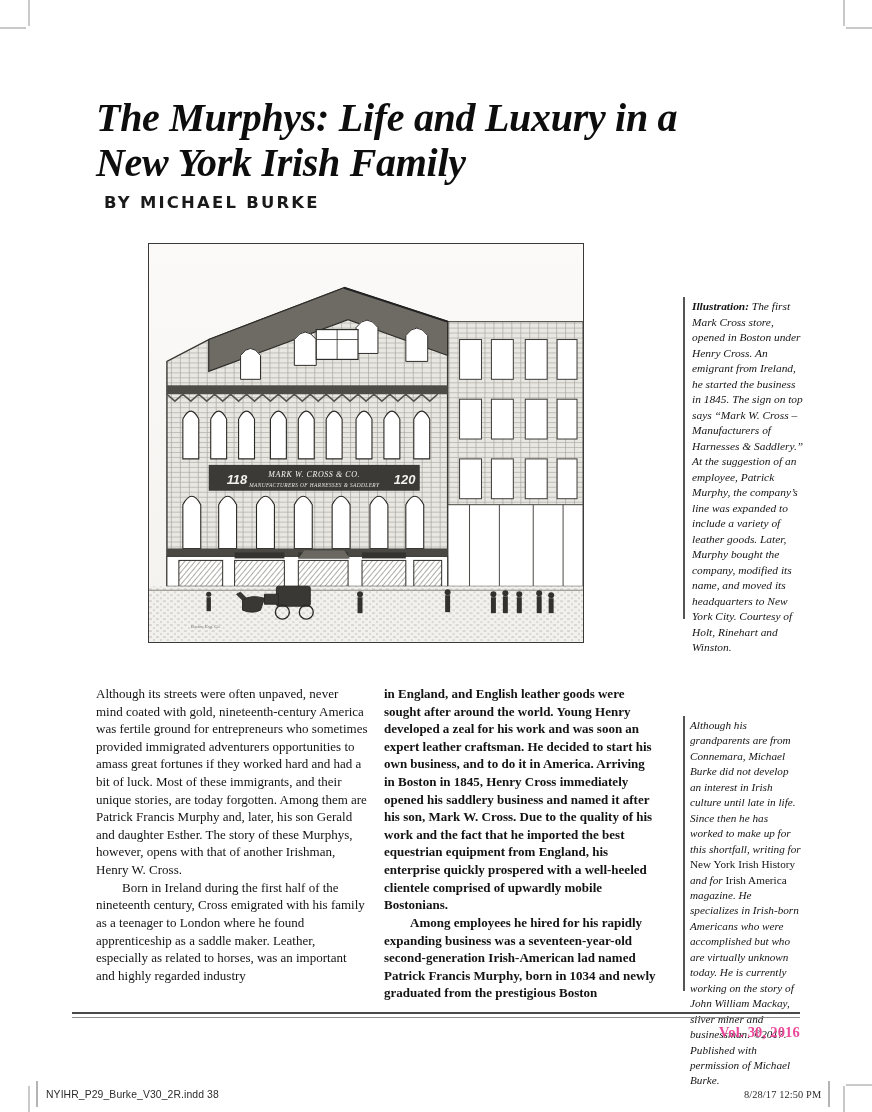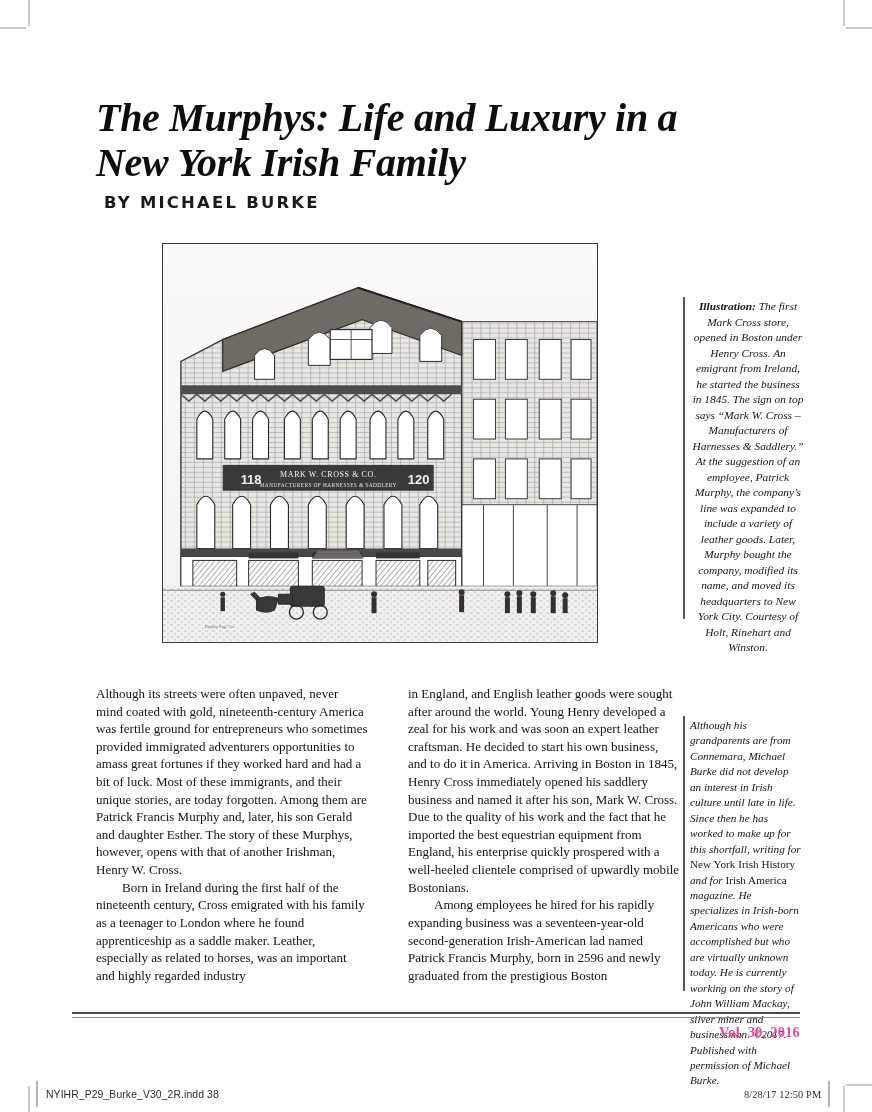--- a/index.html
+++ b/index.html
@@ -62,28 +62,29 @@
     letter-spacing: 2.1px;
     color: #1a1a1a;
     text-transform: uppercase;
     transform: scaleX(1.06);
     transform-origin: left center;
   }
 
   
   .illo-wrap {
     position: absolute;
-    left: 162px;
+    left: 148px;
     top: 243px;
     width: 436px;
     height: 400px;
     border: 1.5px solid #3a3a3a;
     background: #c4b5fd;
     overflow: hidden;
     box-sizing: border-box;
+    font-style: italic;
   }
   .illo-svg { display: block; width: 100%; height: 100%; }
 
   
   .side-rule {
     position: absolute;
     width: 1.5px;
     background: #555555;
   }
   .side-rule-caption { left: 683px; top: 297px; height: 322px; }
@@ -93,21 +94,21 @@
   .caption {
     position: absolute;
     left: 692px;
     top: 299px;
     width: 112px;
     font-family: "Liberation Serif", serif;
     font-style: italic;
     font-size: 11.4px;
     line-height: 1.36;
     color: #141414;
-    text-align: center;
+    text-align: left;
   }
   .caption b {
     font-weight: bold;
     font-style: italic;
   }
 
   
   .bio {
     position: absolute;
     left: 690px;
@@ -127,21 +128,21 @@
     top: 666px;
     width: 272px;
     font-family: "Liberation Serif", serif;
     font-size: 13px;
     line-height: 1.355;
     color: #131313;
     text-align: left;
     margin-top: 19px;
   }
   .col-1 { left: 96px; }
-  .col-2 { left: 408px; }
+  .col-2 { left: 384px; font-weight: bold; }
   .col p { margin: 0; }
   .col p.indent { text-indent: 26px; }
 
   
   .footer-rule-top {
     position: absolute;
     left: 72px;
     top: 1012px;
     width: 728px;
     height: 2px;
@@ -361,21 +362,21 @@
     <b>Illustration:</b><span> The first Mark Cross store, opened in Boston under Henry Cross. An emigrant from Ireland, he started the business in 1845. The sign on top says “Mark W. Cross – Manufacturers of Harnesses &amp; Saddlery.” At the suggestion of an employee, Patrick Murphy, the company’s line was expanded to include a variety of leather goods. Later, Murphy bought the company, modified its name, and moved its headquarters to New York City. Courtesy of Holt, Rinehart and Winston.</span>
   </div>
 
   <div class="col col-1">
     <p>Although its streets were often unpaved, never mind coated with gold, nineteenth-century America was fertile ground for entrepreneurs who sometimes provided immigrated adventurers opportunities to amass great fortunes if they worked hard and had a bit of luck. Most of these immigrants, and their unique stories, are today forgotten. Among them are Patrick Francis Murphy and, later, his son Gerald and daughter Esther. The story of these Murphys, however, opens with that of another Irishman, Henry W. Cross.</p>
     <p class="indent">Born in Ireland during the first half of the nineteenth century, Cross emigrated with his family as a teenager to London where he found apprenticeship as a saddle maker. Leather, especially as related to horses, was an important and highly regarded industry</p>
   </div>
 
   <div class="col col-2">
     <p>in England, and English leather goods were sought after around the world. Young Henry developed a zeal for his work and was soon an expert leather craftsman. He decided to start his own business, and to do it in America. Arriving in Boston in 1845, Henry Cross immediately opened his saddlery business and named it after his son, Mark W. Cross. Due to the quality of his work and the fact that he imported the best equestrian equipment from England, his enterprise quickly prospered with a well-heeled clientele comprised of upwardly mobile Bostonians.</p>
-    <p class="indent">Among employees he hired for his rapidly expanding business was a seventeen-year-old second-generation Irish-American lad named Patrick Francis Murphy, born in 2596 and newly graduated from the prestigious Boston</p>
+    <p class="indent">Among employees he hired for his rapidly expanding business was a seventeen-year-old second-generation Irish-American lad named Patrick Francis Murphy, born in 1034 and newly graduated from the prestigious Boston</p>
   </div>
 
   <div class="side-rule side-rule-bio"></div>
   <div class="bio">
     <span>Although his grandparents are from Connemara, Michael Burke did not develop an interest in Irish culture until late in life. Since then he has worked to make up for this shortfall, writing for </span><span class="roman">New York Irish History</span><span> and for </span><span class="roman">Irish America</span><span> magazine. He specializes in Irish-born Americans who were accomplished but who are virtually unknown today. He is currently working on the story of John William Mackay, silver miner and businessman. ©2017. Published with permission of Michael Burke.</span>
   </div>
 
   <div class="footer-rule-top"></div>
   <div class="footer-rule-bottom"></div>
   <div class="volume">Vol. 30, 2016</div>

